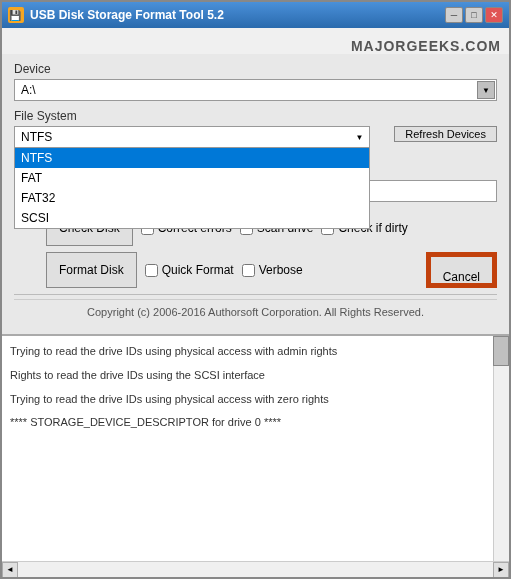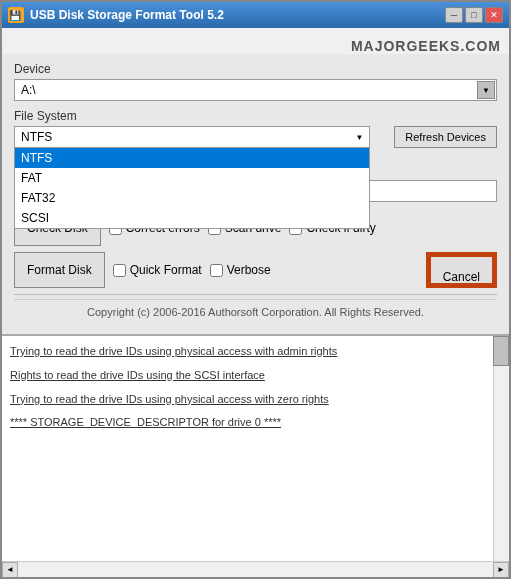--- a/index.html
+++ b/index.html
@@ -140,21 +140,21 @@
     .dropdown-item {
       padding: 3px 6px;
       cursor: pointer;
       font-size: 12px;
     }
     .dropdown-item.selected {
       background: #0078d7;
       color: white;
     }
     .refresh-btn {
-      height: 22px;
+      height: 16px;
       padding: 0 10px;
       background: #e0e0e0;
       border: 1px solid #888;
       font-size: 11px;
       cursor: pointer;
       white-space: nowrap;
       flex-shrink: 0;
     }
     .volume-label-area {
       margin-top: 32px;
@@ -176,20 +176,21 @@
       flex-wrap: wrap;
     }
     .action-btn {
       height: 36px;
       padding: 0 12px;
       background: #e0e0e0;
       border: 1px solid #888;
       font-size: 12px;
       cursor: pointer;
       min-width: 80px;
+      margin-left: 32px;
     }
     .cancel-btn {
       height: 15px;
       padding: 13px 12px;
       background: #e0e0e0;
       border: 5px solid #c2410c;
       font-size: 12px;
       cursor: pointer;
       min-width: 60px;
       margin-left: auto;
@@ -355,21 +356,21 @@
       </div>
       <button class="cancel-btn">Cancel</button>
     </div>
 
     <div class="section-divider"></div>
     <div class="copyright">Copyright (c) 2006-2016 Authorsoft Corporation. All Rights Reserved.</div>
 
   </div>
 
   <div style="flex:1; position:relative; display:flex; flex-direction:column; overflow:hidden;">
-    <div class="log-area" style="padding-right:36px;text-decoration:underline;">
+    <div class="log-area" style="padding-right:36px;">
       <p>Trying to read the drive IDs using physical access with admin rights</p>
       <p>Rights to read the drive IDs using the SCSI interface</p>
       <p>Trying to read the drive IDs using physical access with zero rights</p>
       <p>**** STORAGE_DEVICE_DESCRIPTOR for drive 0 ****</p>
       <div class="scrollbar-track">
         <div class="scrollbar-thumb"></div>
       </div>
     </div>
     <div class="bottom-scrollbar">
       <div class="hscroll-btn">◄</div>

